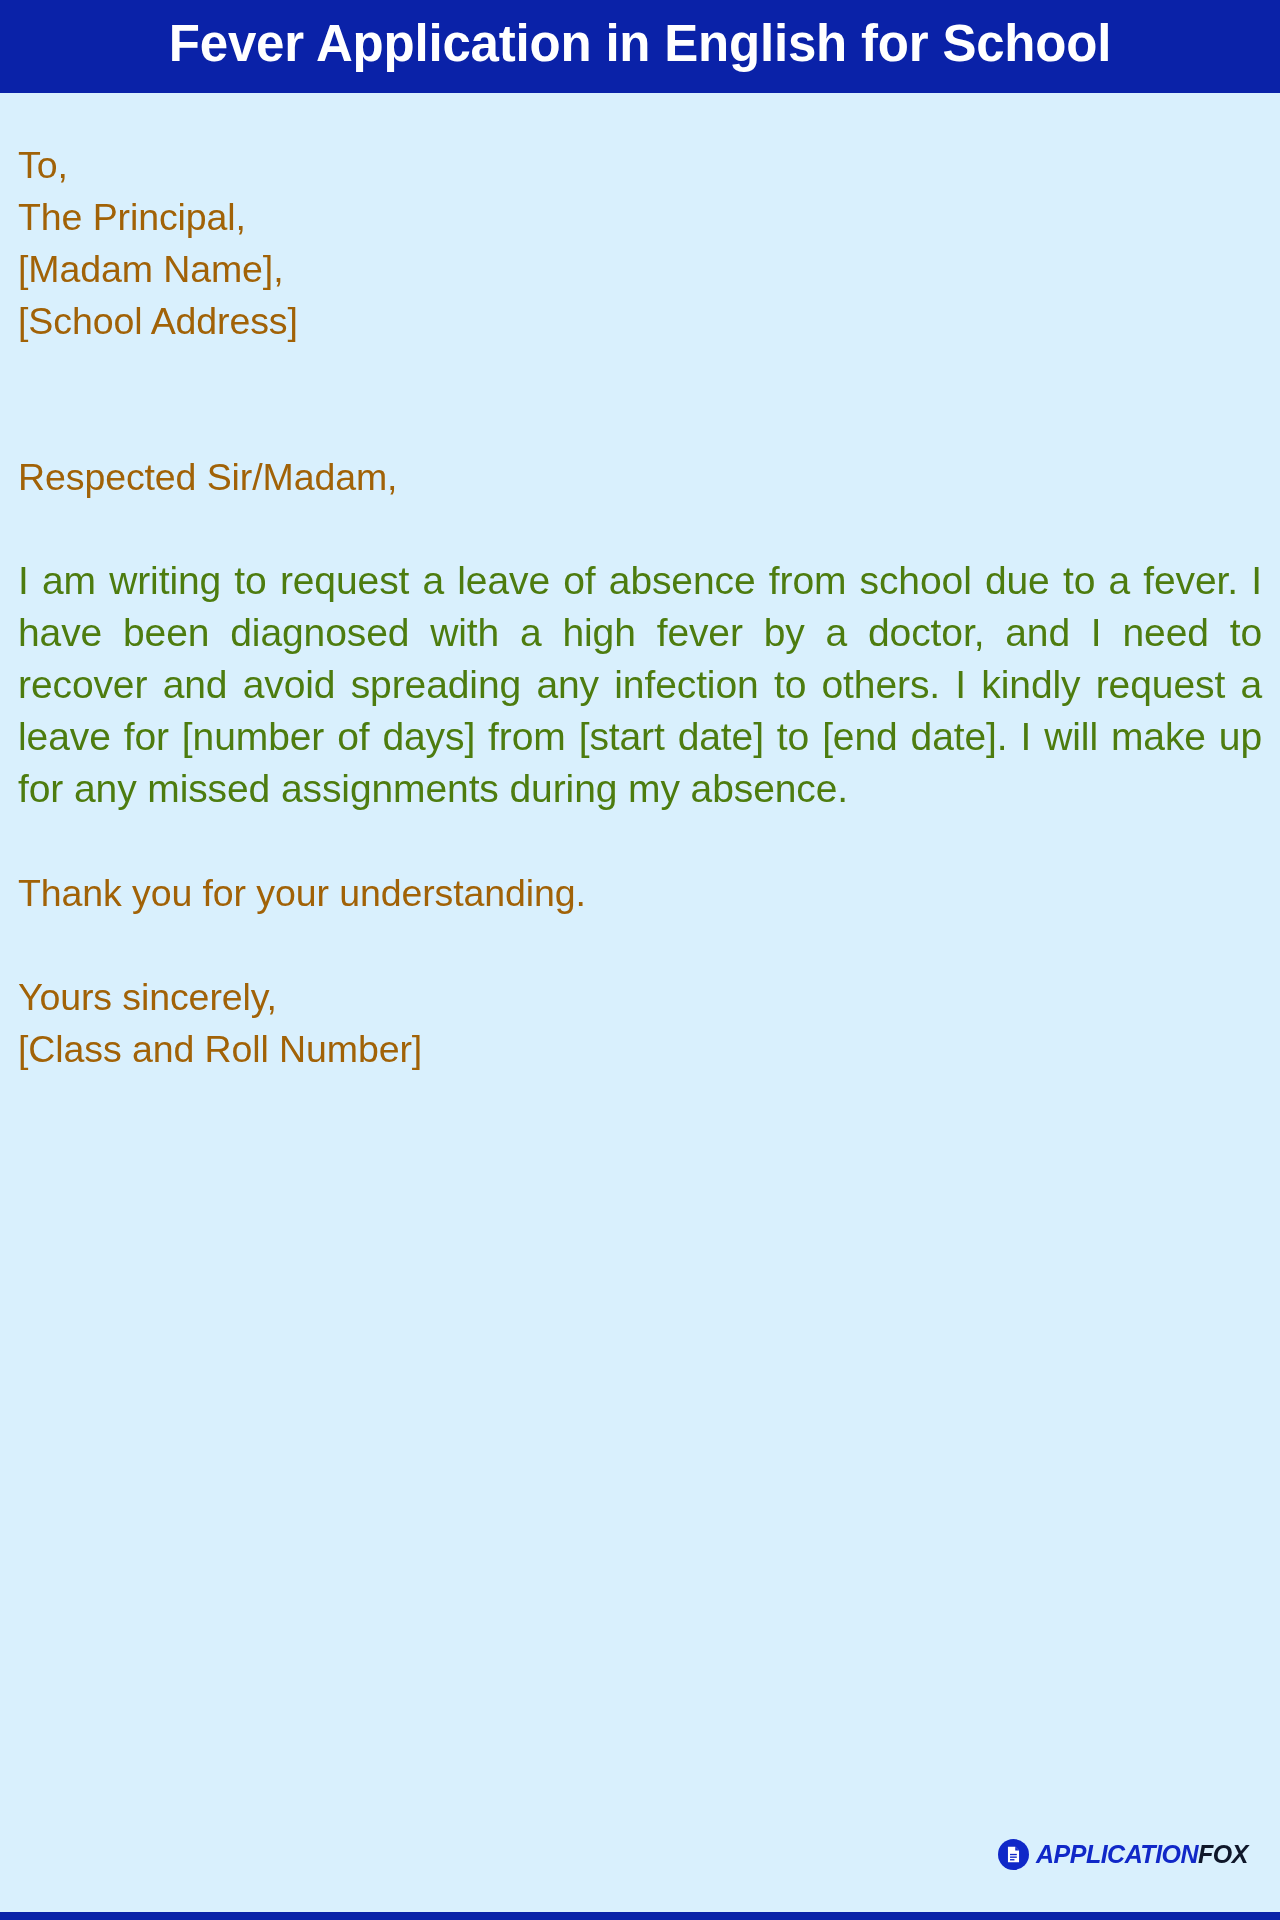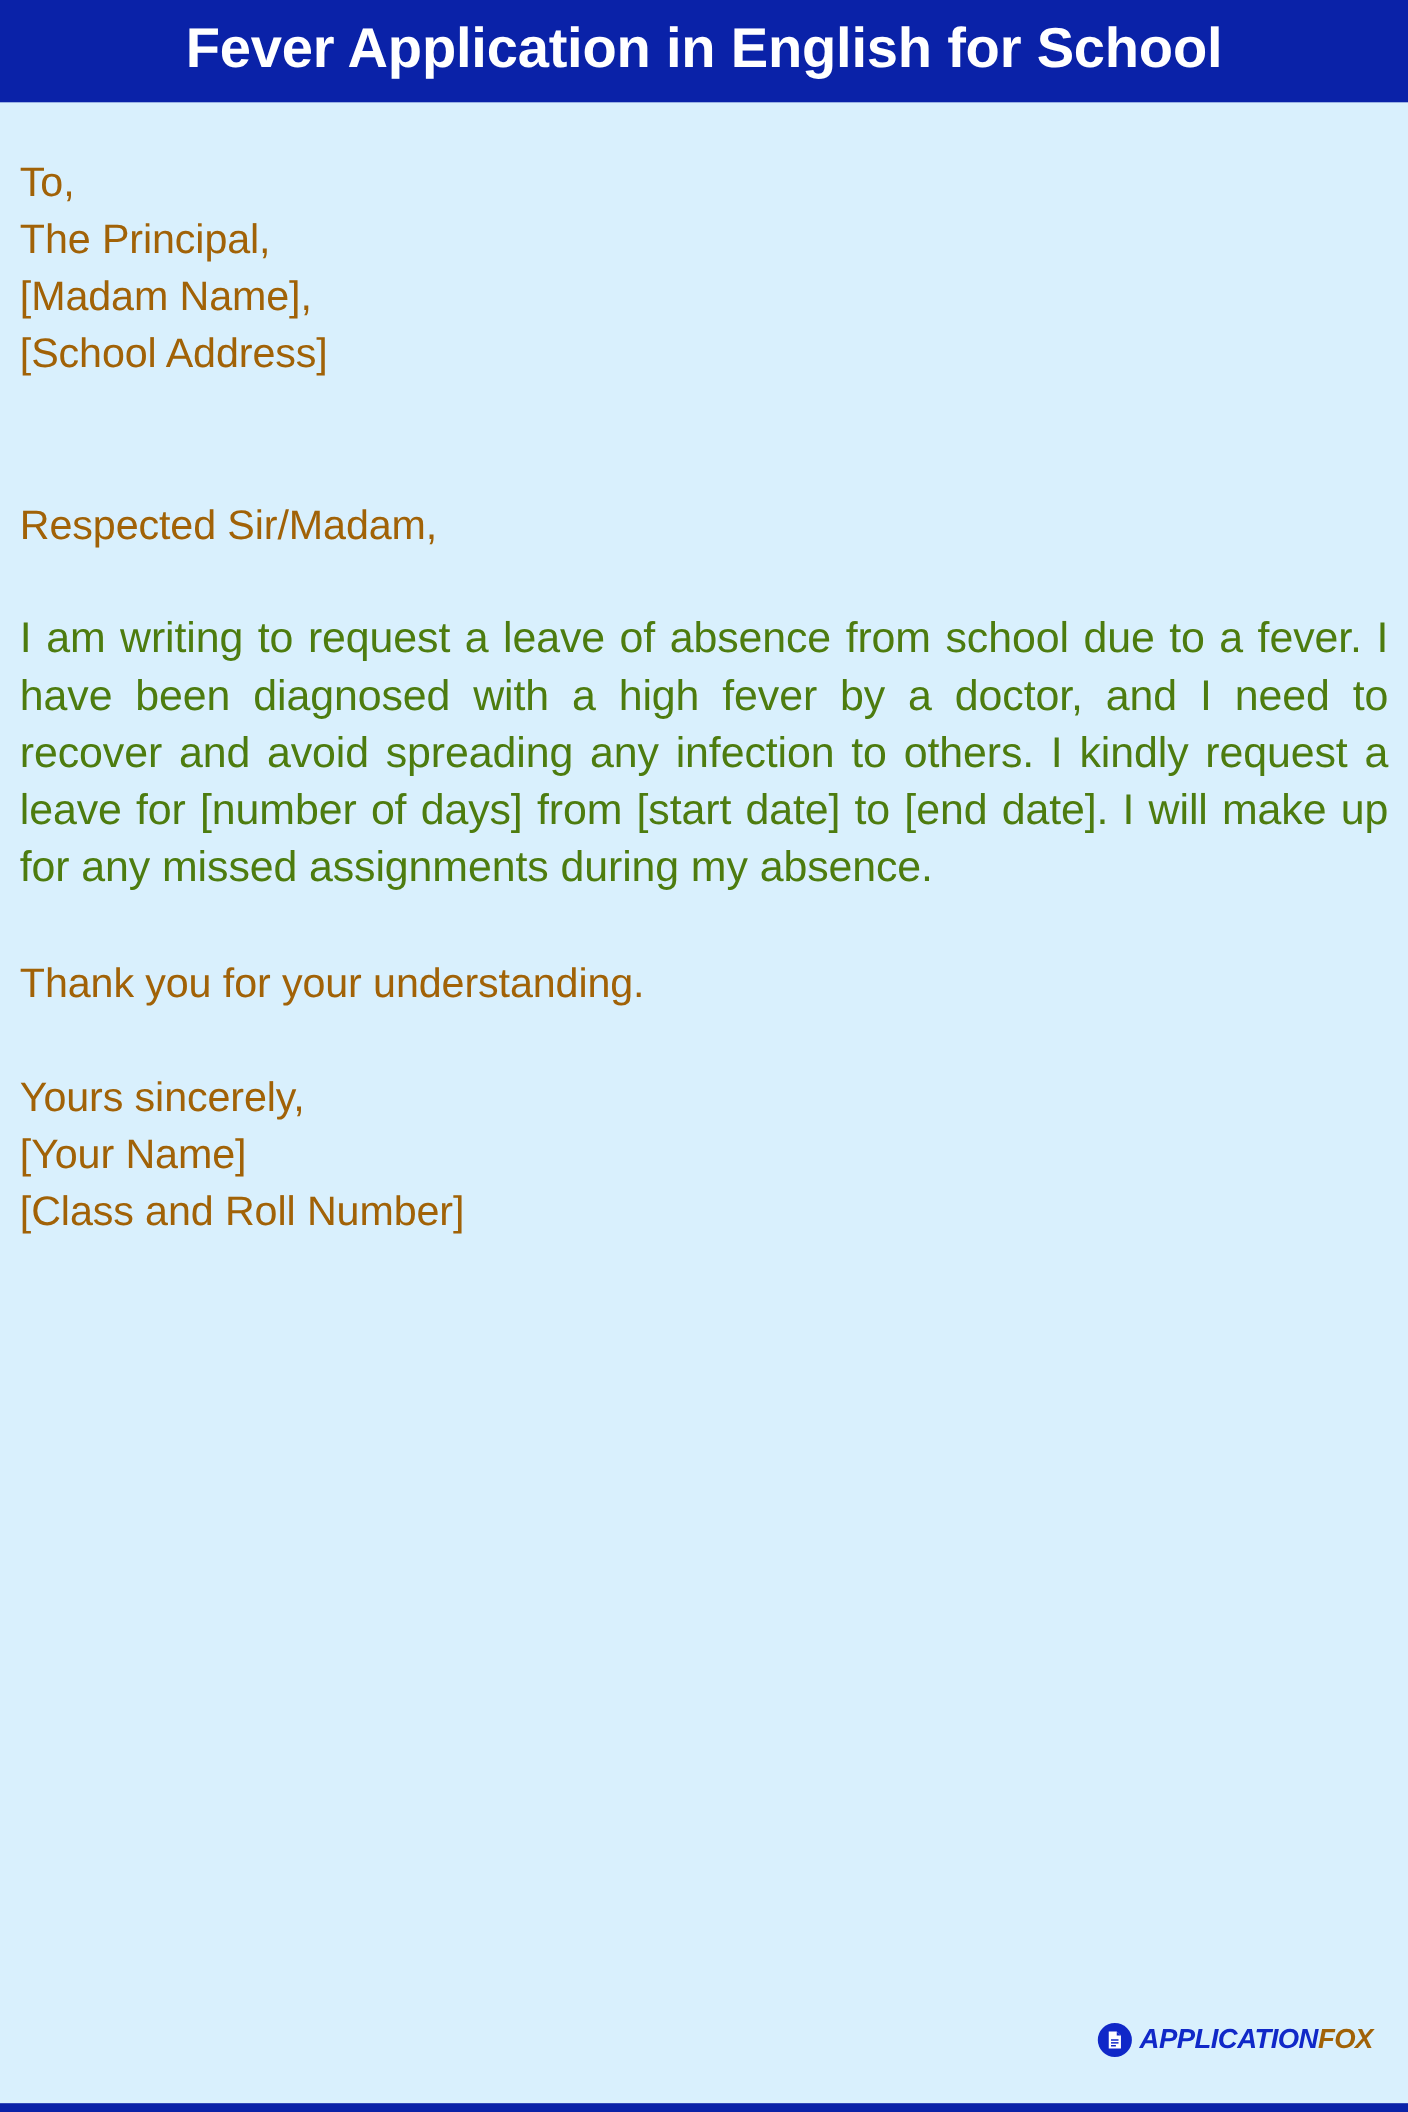--- a/index.html
+++ b/index.html
@@ -95,21 +95,21 @@
   .logo-text {
     font-size: 25px;
     font-weight: bold;
     font-style: italic;
     letter-spacing: -0.5px;
     line-height: 1;
     white-space: nowrap;
   }
 
   .logo-text .t-blue { color: #1028c8; text-align: center; }
-  .logo-text .t-dark { color: #a16207; }
+  .logo-text .t-dark { color: #0f172a; }
 
   
   .bottom-bar {
     position: absolute;
     left: 0;
     bottom: 0;
     width: 100%;
     height: 8px;
     background: #0a22a8;
   }
@@ -146,21 +146,20 @@
   <div class="spacer"></div>
 
   <div class="block">
     <span class="line">Thank you for your understanding.</span>
   </div>
 
   <div class="spacer"></div>
 
   <div class="block">
     <span class="line">Yours sincerely,</span>
-    <span class="line">[Your Name]</span>
     <span class="line">[Class and Roll Number]</span>
   </div>
 
 </main>
 
 <div class="footer-logo">
   <span class="logo-mark">
     <svg width="19" height="19" viewBox="0 0 24 24" aria-hidden="true">
       <path d="M5 2.2h9.2L19 7v14.8H5z" fill="#ffffff"></path>
       <path d="M14.2 2.2L19 7h-4.8z" fill="#1028c8"></path>

